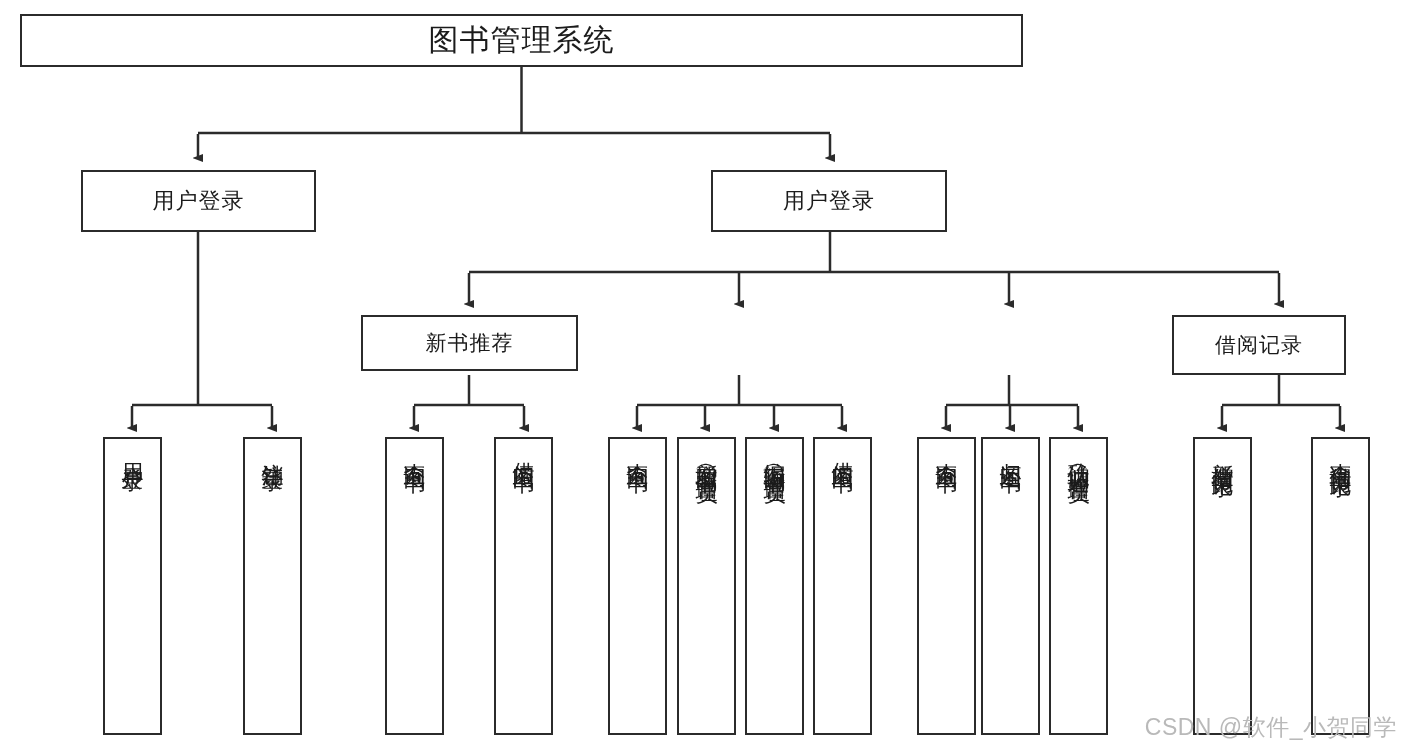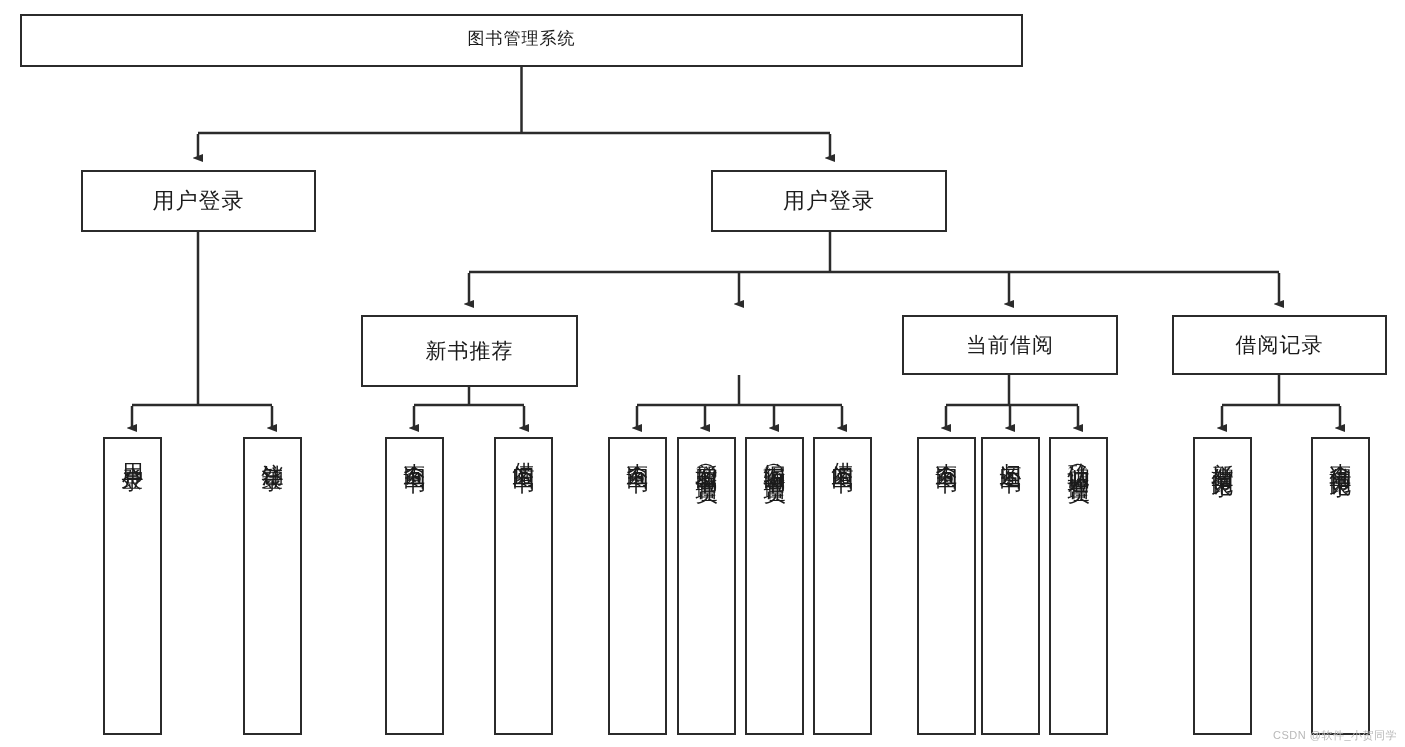--- a/index.html
+++ b/index.html
@@ -40,22 +40,21 @@
     color: #1b1b1b;
     letter-spacing: 1px;
     line-height: 1.22;
     text-align: center;
     white-space: nowrap;
   }
   .node.root {
     border-width: 2px;
   }
   .node.root .label {
-    font-size: 17px;
-    font-family: Liberation Mono, monospace;
+    font-size: 30px;
   }
   .node.branch .label {
     font-size: 22px;
   }
   .node.group .label {
     font-size: 21px;
   }
   
   .node.leaf {
     align-items: flex-start;
@@ -66,21 +65,21 @@
     text-orientation: upright;
     font-size: 22px;
     letter-spacing: 3px;
     line-height: 1;
     white-space: nowrap;
   }
   .watermark {
     position: absolute;
     right: 8px;
     bottom: 4px;
-    font-size: 11px;
+    font-size: 23px;
     color: #b9b9b9;
     z-index: 5;
     white-space: nowrap;
     letter-spacing: 0.5px;
   }
 </style>
 </head>
 <body>
 
 <div id="diagram-root">
@@ -139,27 +138,24 @@
     <span class="label">图书管理系统</span>
   </div>
 
   <div class="node branch" style="left:81px; top:170px; width:235px; height:62px;">
     <span class="label">用户登录</span>
   </div>
   <div class="node branch" style="left:711px; top:170px; width:236px; height:62px;">
     <span class="label">用户登录</span>
   </div>
 
-  <div class="node group" style="left:361px; top:315px; width:217px; height:72px;">
+  <div class="node group" style="left:361px; top:315px; width:217px; height:56px;">
     <span class="label">新书推荐</span>
   </div>
-  <div class="node group" style="left:902px; top:315px; width:216px; height:60px;">
-    <span class="label">当前借阅</span>
-  </div>
-  <div class="node group" style="left:1172px; top:315px; width:215px; height:60px;">
+  <div class="node group" style="left:1172px; top:315px; width:174px; height:60px;">
     <span class="label">借阅记录</span>
   </div>
 
   <div class="node leaf" style="left:103px; top:437px; width:59px; height:298px;">
     <span class="label">用户登录</span>
   </div>
   <div class="node leaf" style="left:243px; top:437px; width:59px; height:298px;">
     <span class="label">注销登录</span>
   </div>
 

